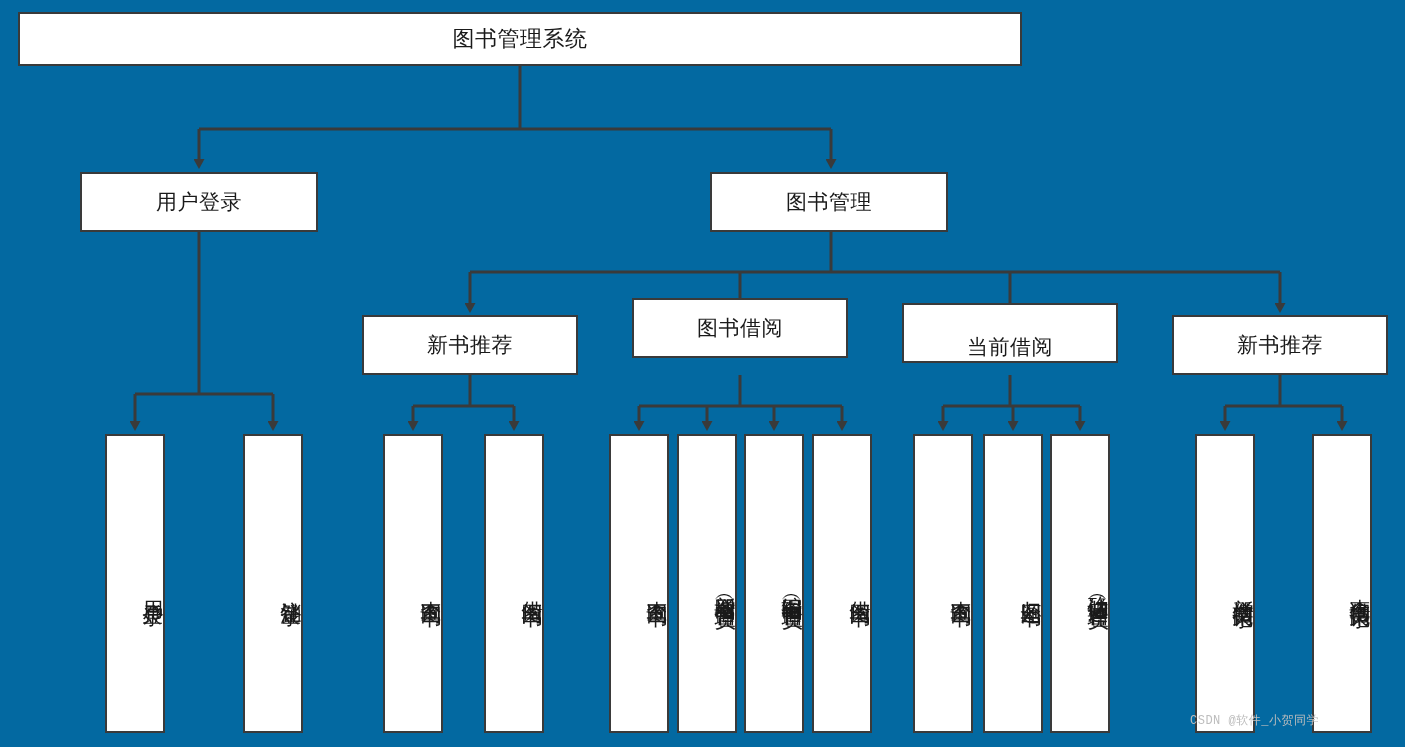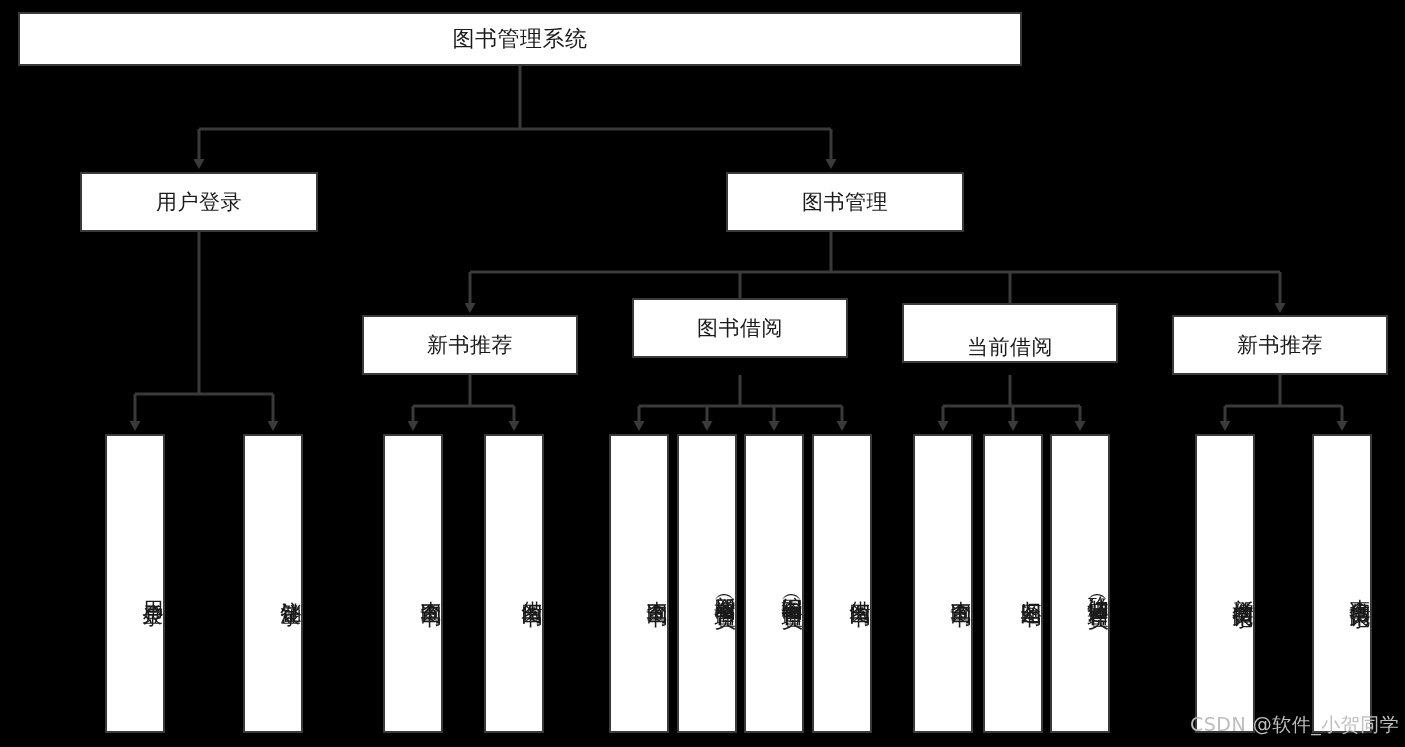--- a/index.html
+++ b/index.html
@@ -10,21 +10,21 @@
   body {
     font-family: "DejaVu Sans", "Liberation Sans", sans-serif;
     width: 1405px;
     height: 747px;
     overflow: hidden;
   }
   #diagram {
     position: relative;
     width: 1405px;
     height: 747px;
-    background: #000000;
+    background: #0369a1;
   }
   svg.connectors {
     position: absolute;
     left: 0;
     top: 0;
     width: 1405px;
     height: 747px;
     pointer-events: none;
   }
   .node {
@@ -55,25 +55,26 @@
     padding-top: 8px;
     line-height: 1;
   }
   .node-leaf .vlabel {
     writing-mode: vertical-rl;
     text-orientation: upright;
     display: block;
   }
   .watermark {
     position: absolute;
-    font-size: 19px;
+    font-size: 12px;
     color: #bdbdbd;
     white-space: nowrap;
     letter-spacing: 0.5px;
     user-select: none;
+    font-family: Liberation Mono, monospace;
   }
 </style>
 </head>
 <body>
 
 <div id="diagram">
 
   <svg class="connectors" viewBox="0 0 1405 747">
     <defs>
       <marker id="arrow" markerWidth="10" markerHeight="11" refX="1" refY="5.5" orient="auto" markerUnits="userSpaceOnUse">
@@ -124,21 +125,21 @@
     </g>
   </svg>
 
   <div class="node node-h node-root" style="left:18px; top:12px; width:1004px; height:54px;">
     <span>图书管理系统</span>
   </div>
 
   <div class="node node-h" style="left:80px; top:172px; width:238px; height:60px;">
     <span>用户登录</span>
   </div>
-  <div class="node node-h" style="left:710px; top:172px; width:238px; height:60px;margin-left:16px;">
+  <div class="node node-h" style="left:710px; top:172px; width:238px; height:60px;">
     <span>图书管理</span>
   </div>
 
   <div class="node node-h" style="left:362px; top:315px; width:216px; height:60px;">
     <span>新书推荐</span>
   </div>
   <div class="node node-h" style="left:632px; top:298px; width:216px; height:60px;">
     <span>图书借阅</span>
   </div>
   <div class="node node-h" style="left:902px; top:303px; width:216px; height:60px;align-items:flex-end;">

